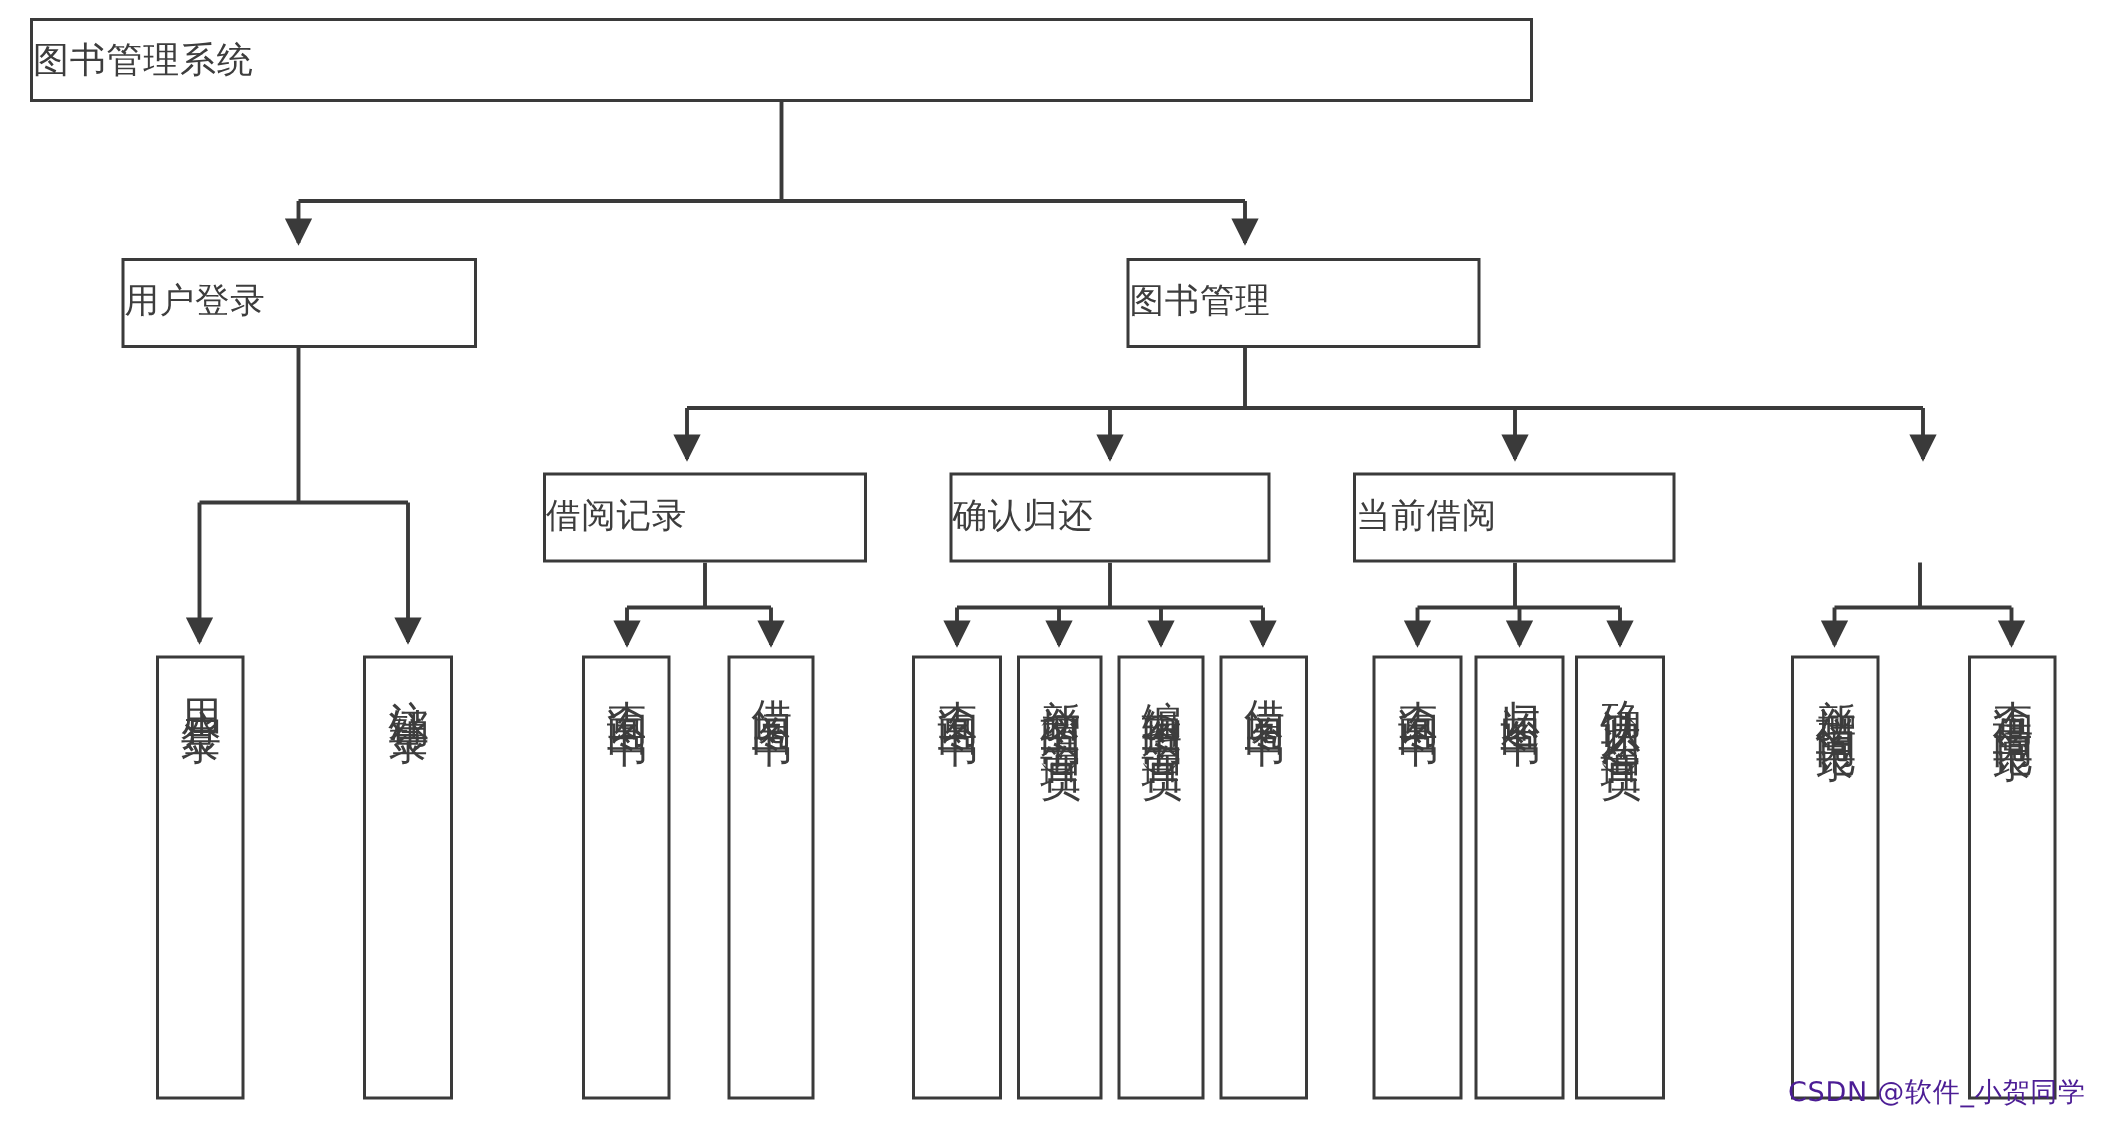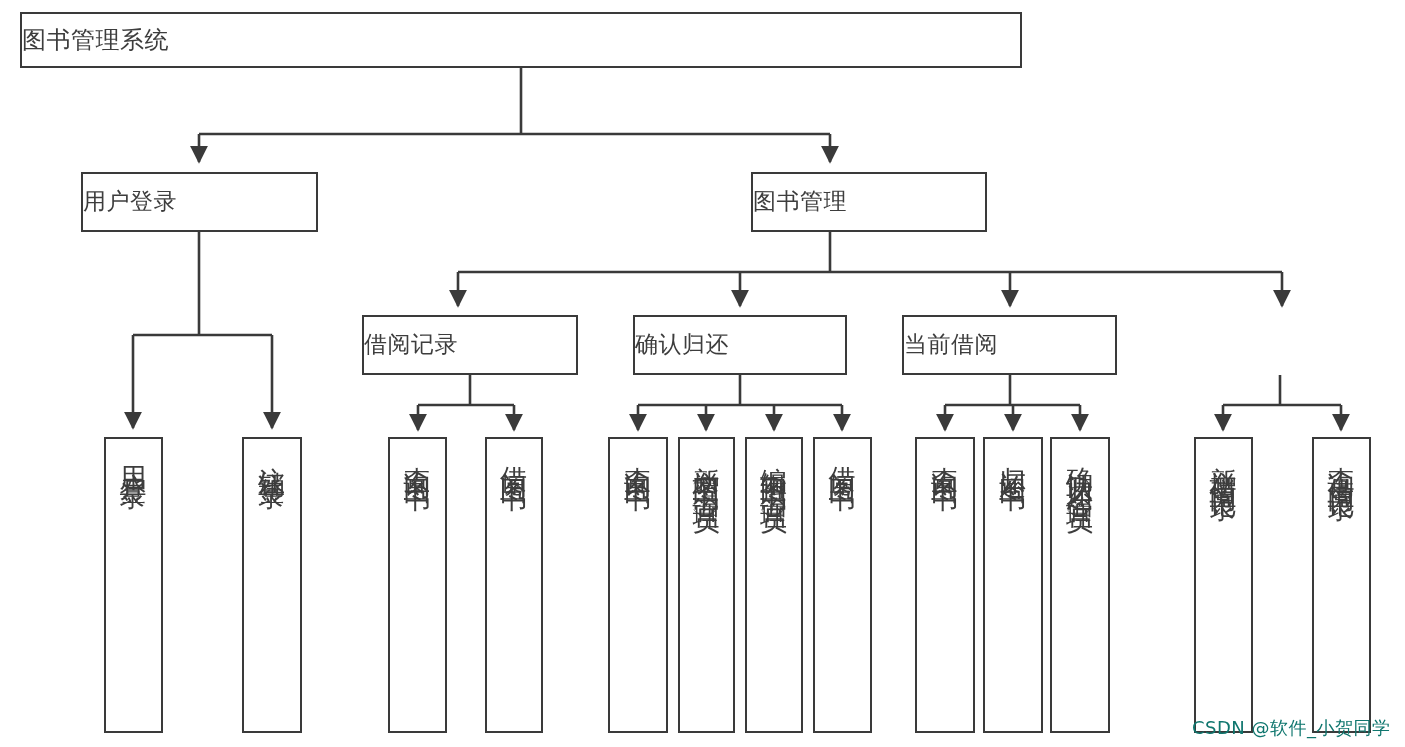--- a/index.html
+++ b/index.html
@@ -55,21 +55,21 @@
     text-orientation:upright;
     font-size:27px;
     line-height:1.0;
     letter-spacing:6px;
     white-space:nowrap;
     color:#3d3d3d;
   }
   .watermark{
     position:absolute;
     font-size:18px;
-    color:#0f766e;
+    color:#4c1d95;
     white-space:nowrap;
     letter-spacing:0.5px;
     user-select:none;
   }
 </style>
 </head>
 <body>
 
 <div id="canvas">
 

